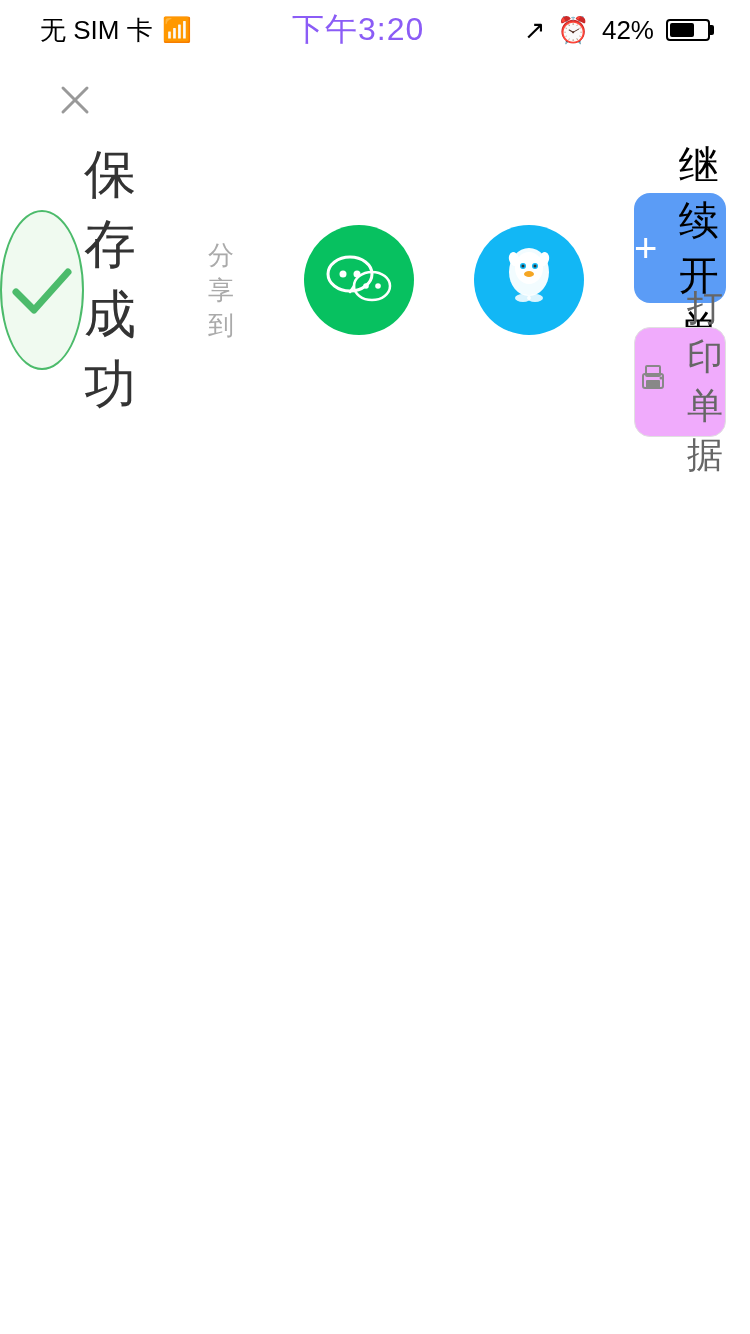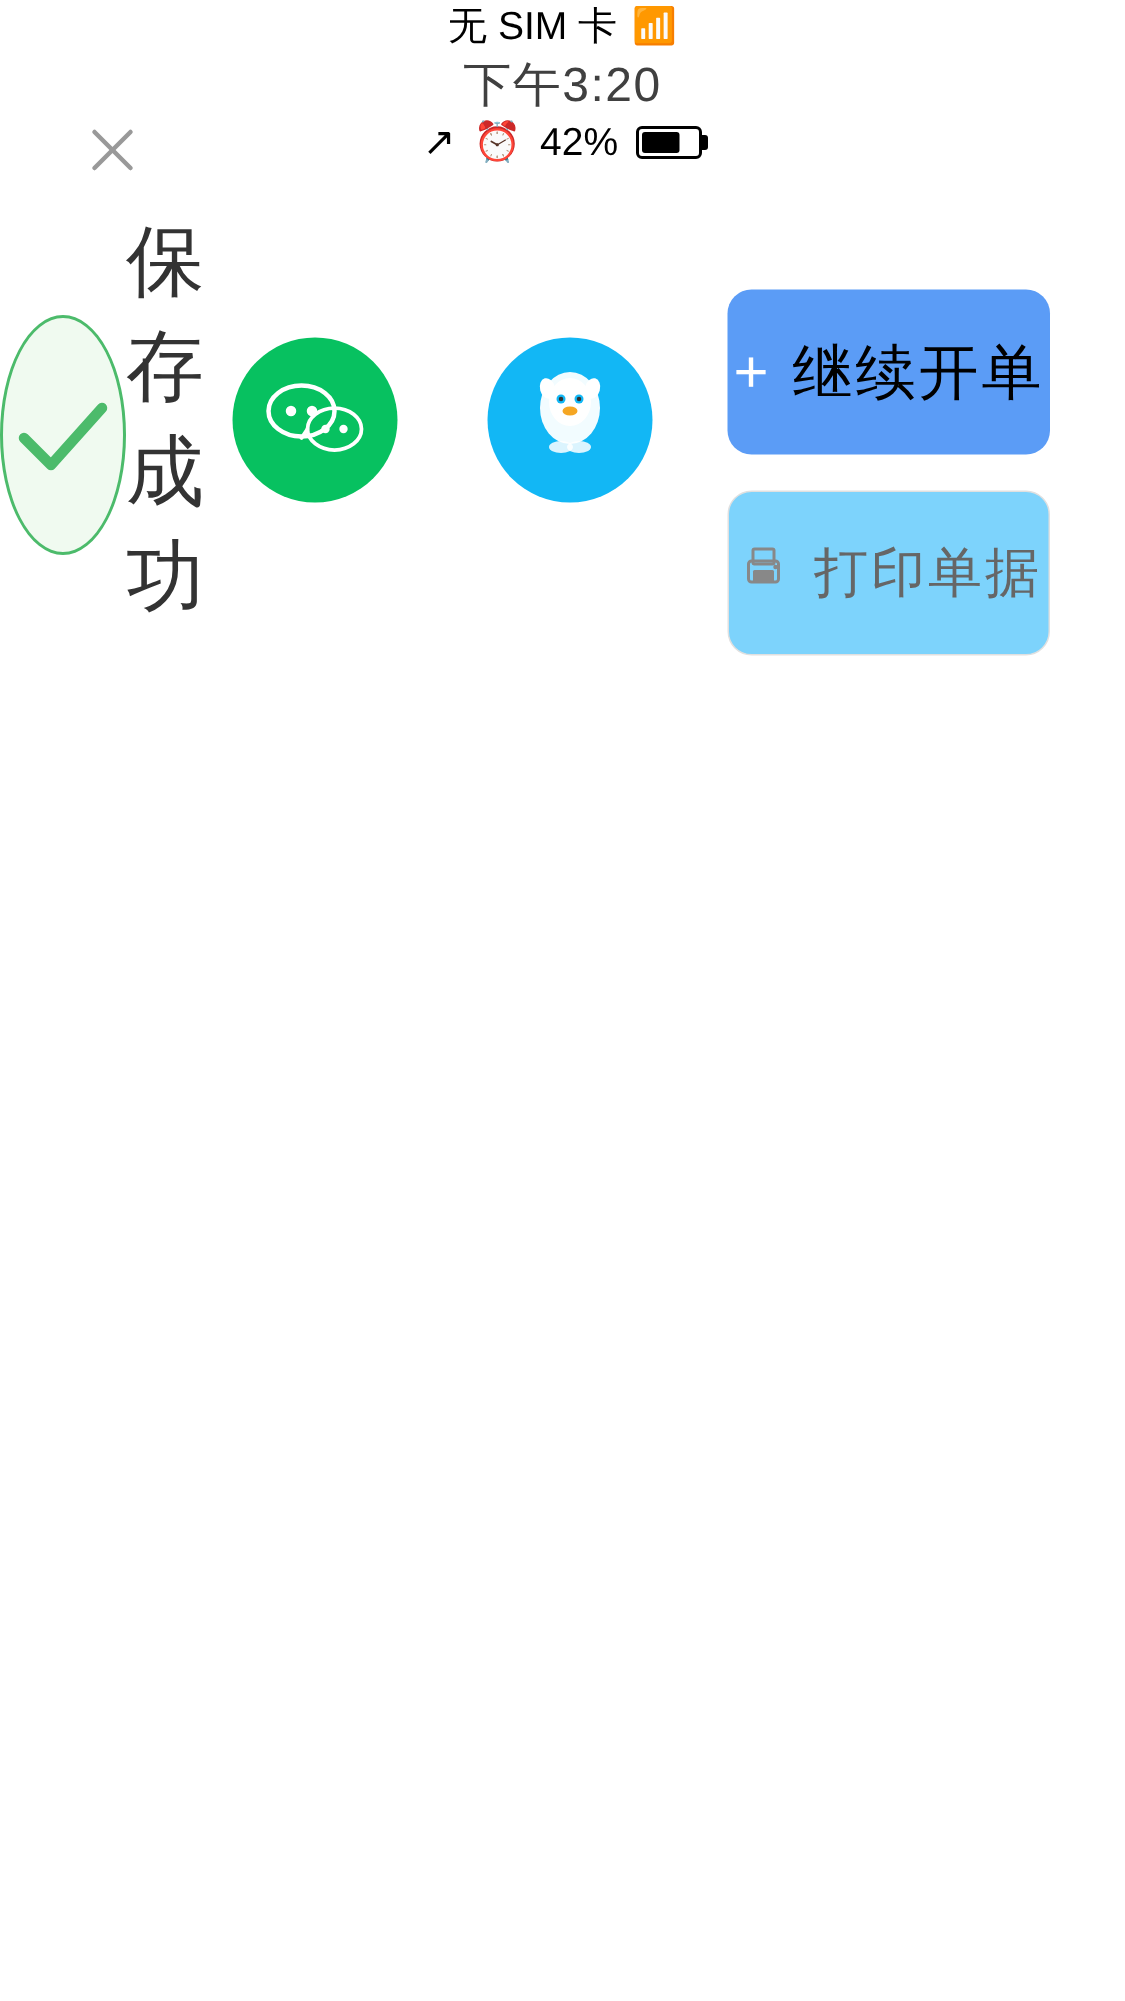--- a/index.html
+++ b/index.html
@@ -19,40 +19,39 @@
 
     
     .status-bar {
       width: 100%;
       height: 60px;
       display: flex;
       align-items: center;
       justify-content: space-between;
       padding: 0 40px;
       background: #ffffff;
-      flex-direction: column;
     }
 
     .status-left {
       display: flex;
       align-items: center;
       gap: 10px;
       font-size: 26px;
       color: #000;
       font-weight: 500;
     }
 
     .wifi-icon {
       font-size: 24px;
     }
 
     .status-center {
       font-size: 32px;
       font-weight: 500;
-      color: #404040;
+      color: #8b5cf6;
       letter-spacing: 1px;
     }
 
     .status-right {
       display: flex;
       align-items: center;
       gap: 12px;
       font-size: 26px;
       color: #000;
     }
@@ -220,21 +219,21 @@
     .btn-plus {
       font-size: 40px;
       color: #ffffff;
       font-weight: 300;
       line-height: 1;
     }
 
     .btn-secondary {
       width: 100%;
       height: 110px;
-      background: #7dd3fc;
+      background: #f0abfc;
       border-radius: 16px;
       border: 1px solid #e0e0e0;
       display: flex;
       align-items: center;
       justify-content: center;
       gap: 16px;
       cursor: pointer;
     }
 
     .btn-secondary-text {
@@ -278,20 +277,25 @@
 <div class="main-content">
 
   <div class="success-circle">
     <svg class="check-icon" viewBox="0 0 80 80" fill="none" xmlns="http://www.w3.org/2000/svg">
       <polyline points="14,42 32,60 66,22" stroke="#4cbb6b" stroke-width="7" stroke-linecap="round" stroke-linejoin="round" fill="none"></polyline>
     </svg>
   </div>
 
   <div class="success-title">保存成功</div>
 
+  <div class="share-divider">
+    <div class="divider-line"></div>
+    <span class="divider-text">分享到</span>
+    <div class="divider-line"></div>
+  </div>
 
   <div class="share-icons">
 
     <div class="share-icon-btn wechat-btn">
       <svg width="66" height="56" viewBox="0 0 66 56" fill="none" xmlns="http://www.w3.org/2000/svg">
 
         <ellipse cx="24" cy="22" rx="22" ry="17" fill="none" stroke="white" stroke-width="3"></ellipse>
         <circle cx="17" cy="22" r="3.5" fill="white"></circle>
         <circle cx="31" cy="22" r="3.5" fill="white"></circle>
         <ellipse cx="46" cy="34" rx="18" ry="14" fill="none" stroke="white" stroke-width="2.5"></ellipse>

